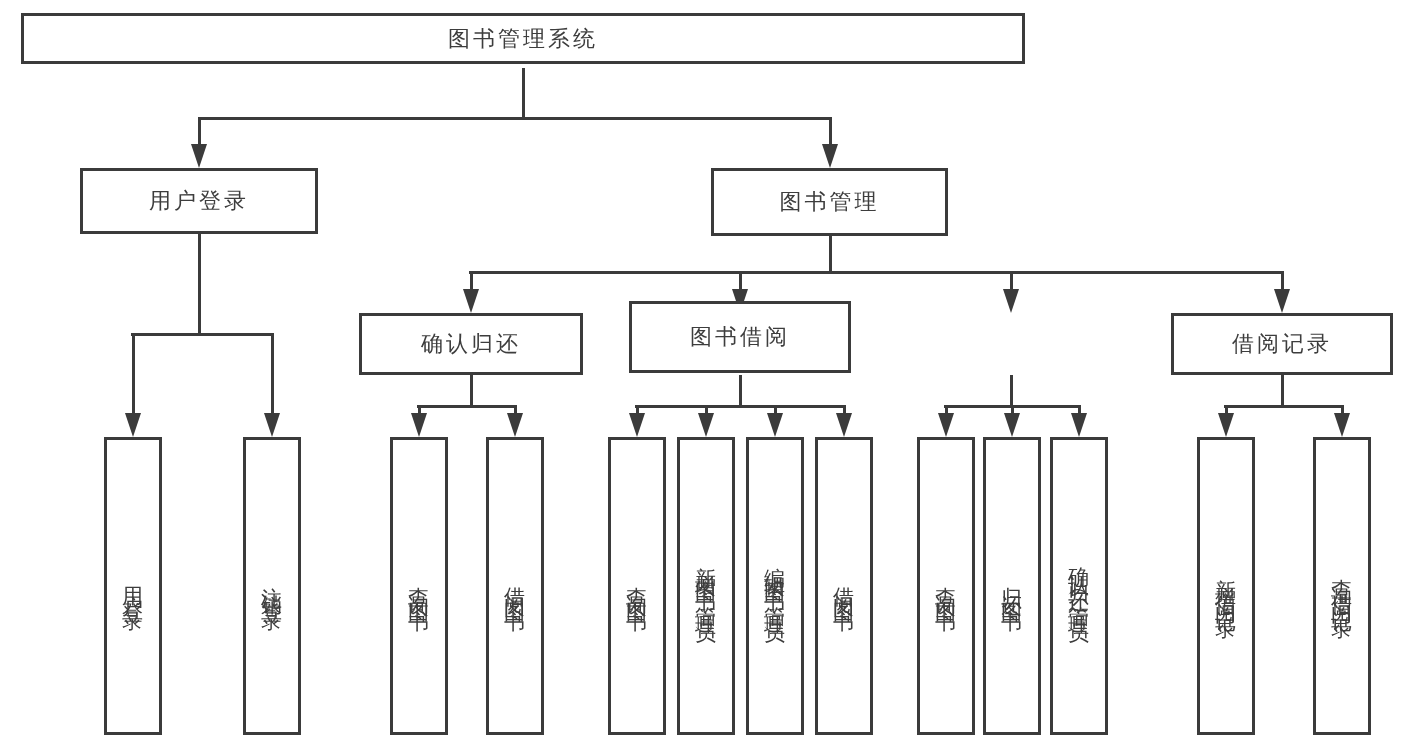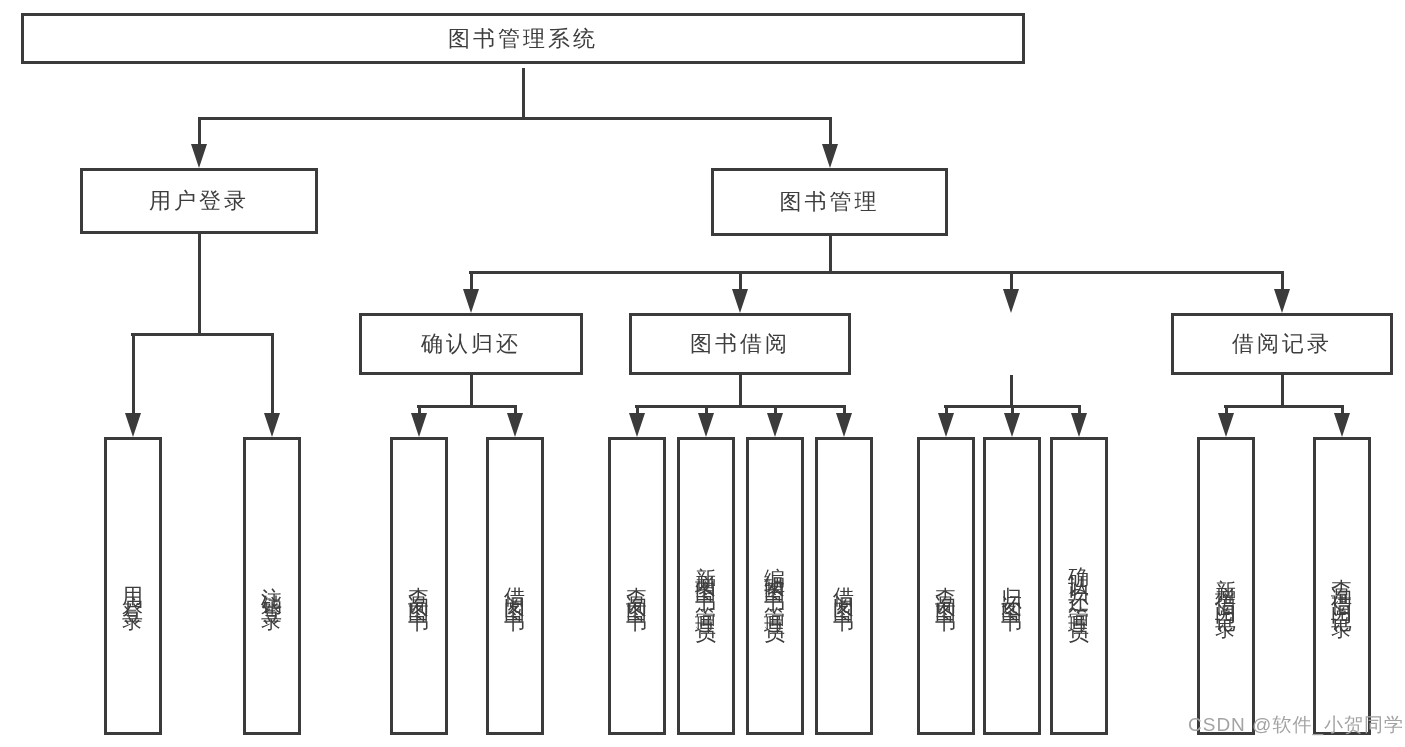--- a/index.html
+++ b/index.html
@@ -125,21 +125,21 @@
   <div class="box" style="left:80px;top:168px;width:238px;height:66px">
     <span class="lbl">用户登录</span>
   </div>
   <div class="box" style="left:711px;top:168px;width:237px;height:68px">
     <span class="lbl">图书管理</span>
   </div>
 
   <div class="box" style="left:359px;top:313px;width:224px;height:62px">
     <span class="lbl">确认归还</span>
   </div>
-  <div class="box" style="left:629px;top:313px;width:222px;height:62px">
+  <div class="box" style="left:629px;top:301px;width:222px;height:72px">
     <span class="lbl">图书借阅</span>
   </div>
   <div class="box" style="left:1171px;top:313px;width:222px;height:62px">
     <span class="lbl">借阅记录</span>
   </div>
 
   <div class="box leaf" style="left:104px;top:437px;width:58px;height:298px">
     <span class="lbl">用户登录</span>
   </div>
   <div class="box leaf" style="left:243px;top:437px;width:58px;height:298px">
@@ -176,14 +176,13 @@
     <span class="lbl">确认归还（管理员）</span>
   </div>
 
   <div class="box leaf" style="left:1197px;top:437px;width:58px;height:298px">
     <span class="lbl">新增借阅记录</span>
   </div>
   <div class="box leaf" style="left:1313px;top:437px;width:58px;height:298px">
     <span class="lbl">查询借阅记录</span>
   </div>
 
-  <span class="watermark">CSDN @软件_小贺同学</span>
 </div>
 
 </body></html>

